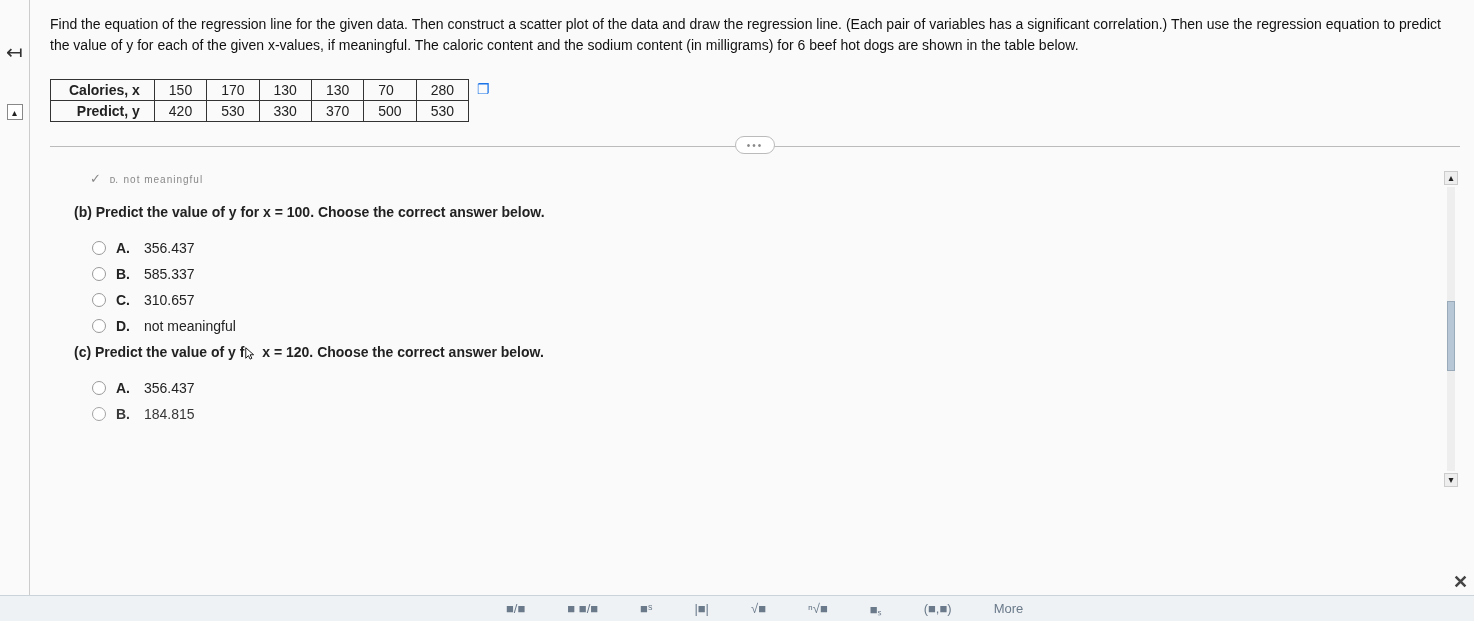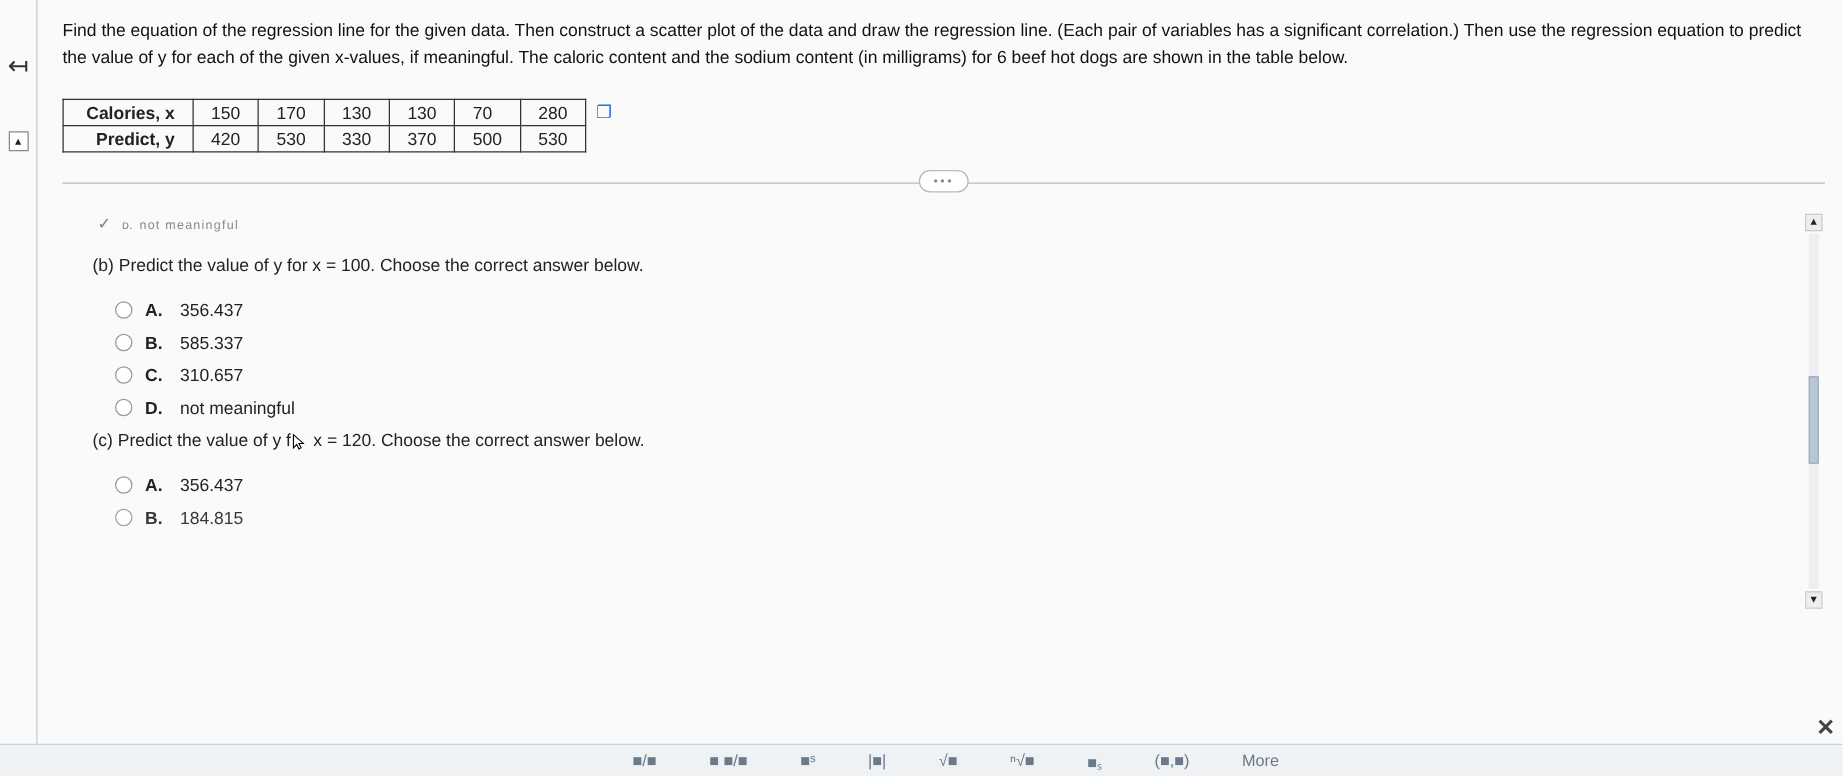--- a/index.html
+++ b/index.html
@@ -48,23 +48,23 @@
       width: 40px; height: 18px;
       display: flex; align-items: center; justify-content: center;
       font-size: 10px; color: #888; letter-spacing: 2px;
       cursor: pointer;
     }
     .scroll-area {
       margin-left: 50px; margin-right: 14px;
       padding: 24px 10px 0 24px;
       height: 380px; overflow: hidden; position: relative;
     }
-    .truncated { color: #888; font-size: 10px; margin-bottom: 18px; margin-left: 4px; }
+    .truncated { color: #888; font-size: 10px; margin-bottom: 18px; margin-left: 16px; }
     .checkmark { color: #888; font-size: 13px; margin-right: 6px; }
-    .question-label { font-weight: normal; margin-bottom: 20px; }
+    .question-label { font-weight: bold; margin-bottom: 20px; }
     .choices { padding-left: 18px; }
     .choice { display: flex; align-items: center; gap: 10px; margin-bottom: 10px; }
     .radio {
       width: 14px; height: 14px; border-radius: 50%;
       border: 1.5px solid #999; background: #fff; cursor: pointer;
       display:inline-block;
     }
     .choice-letter { font-weight: bold; min-width: 18px; }
     .part-c { }
     .cursor-inline { width: 14px; height: 14px; display: inline-block; vertical-align: middle; }

